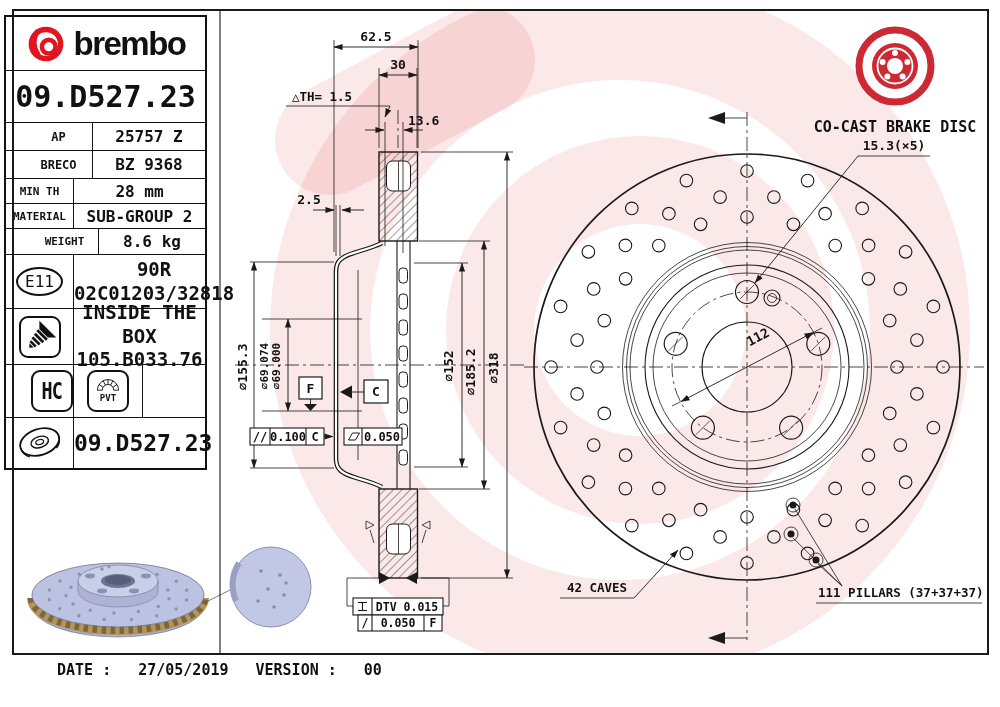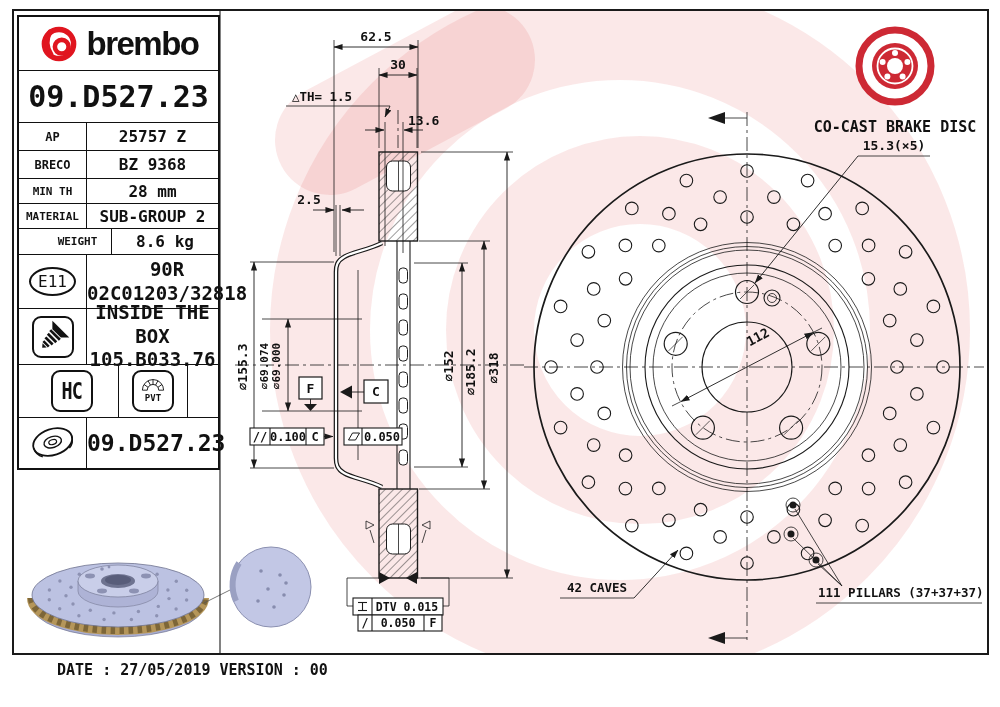--- a/index.html
+++ b/index.html
@@ -1,45 +1,45 @@
 <!DOCTYPE html>
 <html><head>
 <meta charset="utf-8">
 <style>
   html,body{margin:0;padding:0;background:#fff;}
   #sheet{position:relative;width:1000px;height:707px;background:#fff;overflow:hidden;
          font-family:"DejaVu Sans Mono",monospace;color:#111;}
   svg text{fill:#111;font-family:"DejaVu Sans Mono",monospace;font-weight:bold;}
   .wm{position:absolute;left:0;top:0;z-index:1;clip-path:inset(11px 0px 53px 14px);}
   #leftbg{position:absolute;left:14px;top:11px;width:206px;height:642px;background:#fff;z-index:2;}
-  #titleblock{position:absolute;left:17px;top:15px;width:203px;z-index:3;border:2px solid #111;box-sizing:border-box;background:#fff;}
+  #titleblock{position:absolute;left:4px;top:15px;width:203px;z-index:3;border:2px solid #111;box-sizing:border-box;background:#fff;}
   .trow{display:flex;align-items:center;border-top:1.5px solid #111;box-sizing:border-box;}
   .trow:first-child{border-top:none;}
   .lbl{width:67px;flex:0 0 67px;border-right:1.5px solid #111;align-self:stretch;display:flex;align-items:center;justify-content:center;font-size:11px;font-weight:bold;text-align:center;}
   .val{flex:1;text-align:center;font-size:16px;font-weight:bold;}
   .val.small{font-size:19px;line-height:1.25;}
   .h-logo{height:53px;justify-content:center;gap:6px;}
   .brandtext{font-family:"Liberation Sans",sans-serif;font-weight:bold;font-size:33px;letter-spacing:-1.5px;color:#111;}
   .h-part{height:52px;justify-content:center;font-size:30px;font-weight:bold;}
-  .r-ap,.r-breco{height:28px;}
+  .r-ap,.r-breco{height:28px;padding-left:19px;}
   .r-ap .lbl,.r-breco .lbl{font-size:12px;}
   .r-spec{height:25px;}
   .r-weight{height:26px;padding-left:25px;}
   .r-e11{height:54px;}
   .r-screw{height:56px;}
   .r-hcpvt{height:53px;}
   .r-disc{height:51px;}
   .badge-e11{display:inline-block;border:2px solid #111;border-radius:50%;padding:3px 7px;font-size:16px;font-weight:normal;}
   .iconbox{width:42px;height:42px;border:2px solid #111;border-radius:9px;display:flex;align-items:center;justify-content:center;box-sizing:border-box;background:#fff;}
-  .hc-cell{width:67px;flex:0 0 67px;border-right:1.5px solid #111;align-self:stretch;display:flex;align-items:center;justify-content:flex-start;margin-left:32px;}
+  .hc-cell{width:67px;flex:0 0 67px;border-right:1.5px solid #111;align-self:stretch;display:flex;align-items:center;justify-content:flex-end;}
   .pvt-cell{width:68px;flex:0 0 68px;border-right:1.5px solid #111;align-self:stretch;display:flex;align-items:center;justify-content:center;}
   .hc-text{font-size:23px;font-weight:bold;transform:scaleX(.8);letter-spacing:-1px;}
   .disc-num{flex:1;text-align:center;font-size:23px;font-weight:bold;}
   #render{position:absolute;left:18px;top:543px;z-index:3;}
-  #footer{position:absolute;left:57px;top:661px;z-index:3;font-size:15px;font-weight:bold;display:flex;gap:9px;}
+  #footer{position:absolute;left:57px;top:661px;z-index:3;font-size:15px;font-weight:bold;display:flex;gap:27px;}
   #drawing{position:absolute;left:0;top:0;z-index:4;pointer-events:none;}
   .thin{stroke:#1a1a1a;stroke-width:.8;fill:none;}
   .med{stroke:#1a1a1a;stroke-width:1.1;fill:none;}
   .thick{stroke:#1a1a1a;stroke-width:1.7;fill:none;}
   .dim{stroke:#1a1a1a;stroke-width:.9;fill:none;}
   .cl{stroke:#1a1a1a;stroke-width:.8;fill:none;stroke-dasharray:14 4 3 4;}
   #drill-holes circle{fill:none;stroke:#1a1a1a;stroke-width:1.1;}
   #bolt-holes circle{fill:none;stroke:#1a1a1a;stroke-width:1.2;}
   #bolt-holes line{stroke:#1a1a1a;stroke-width:.7;}
   #vane-slots rect{fill:#fff;stroke:#1a1a1a;stroke-width:1;}

